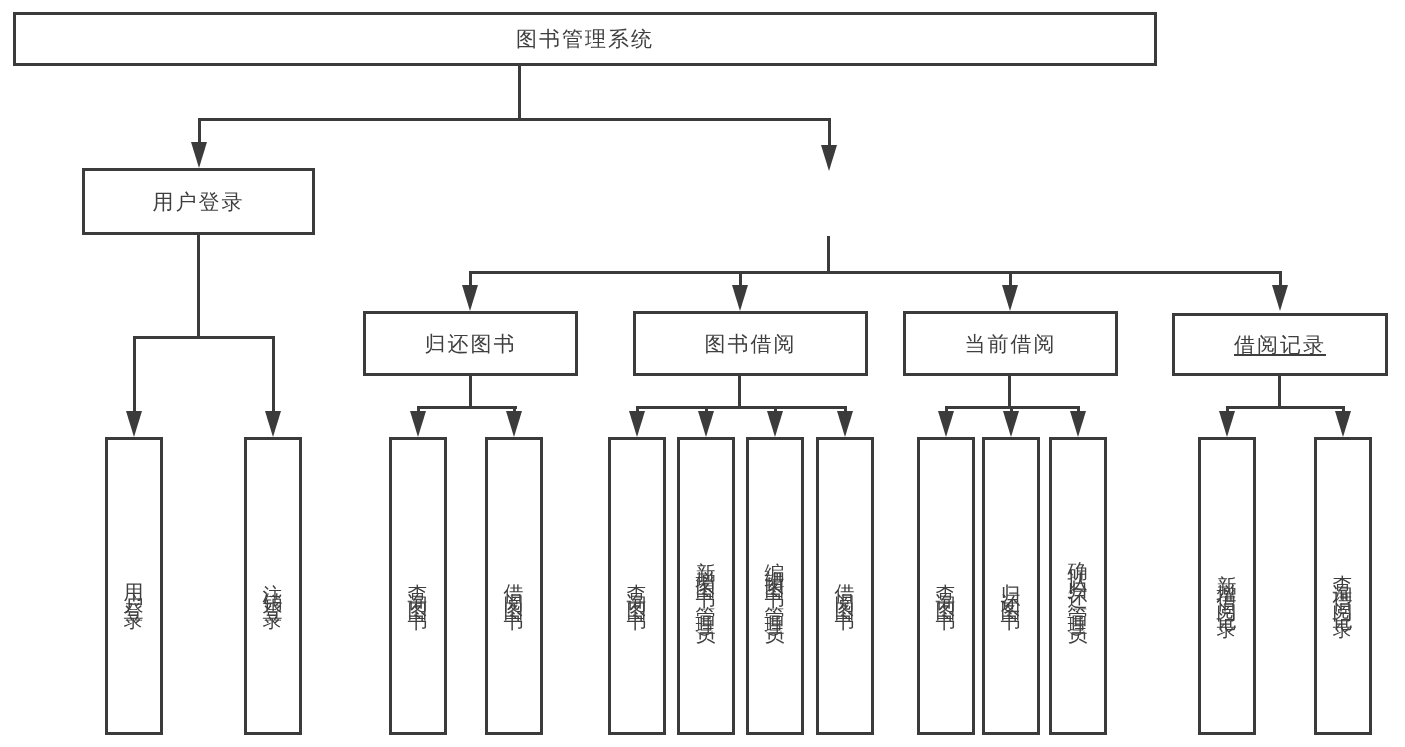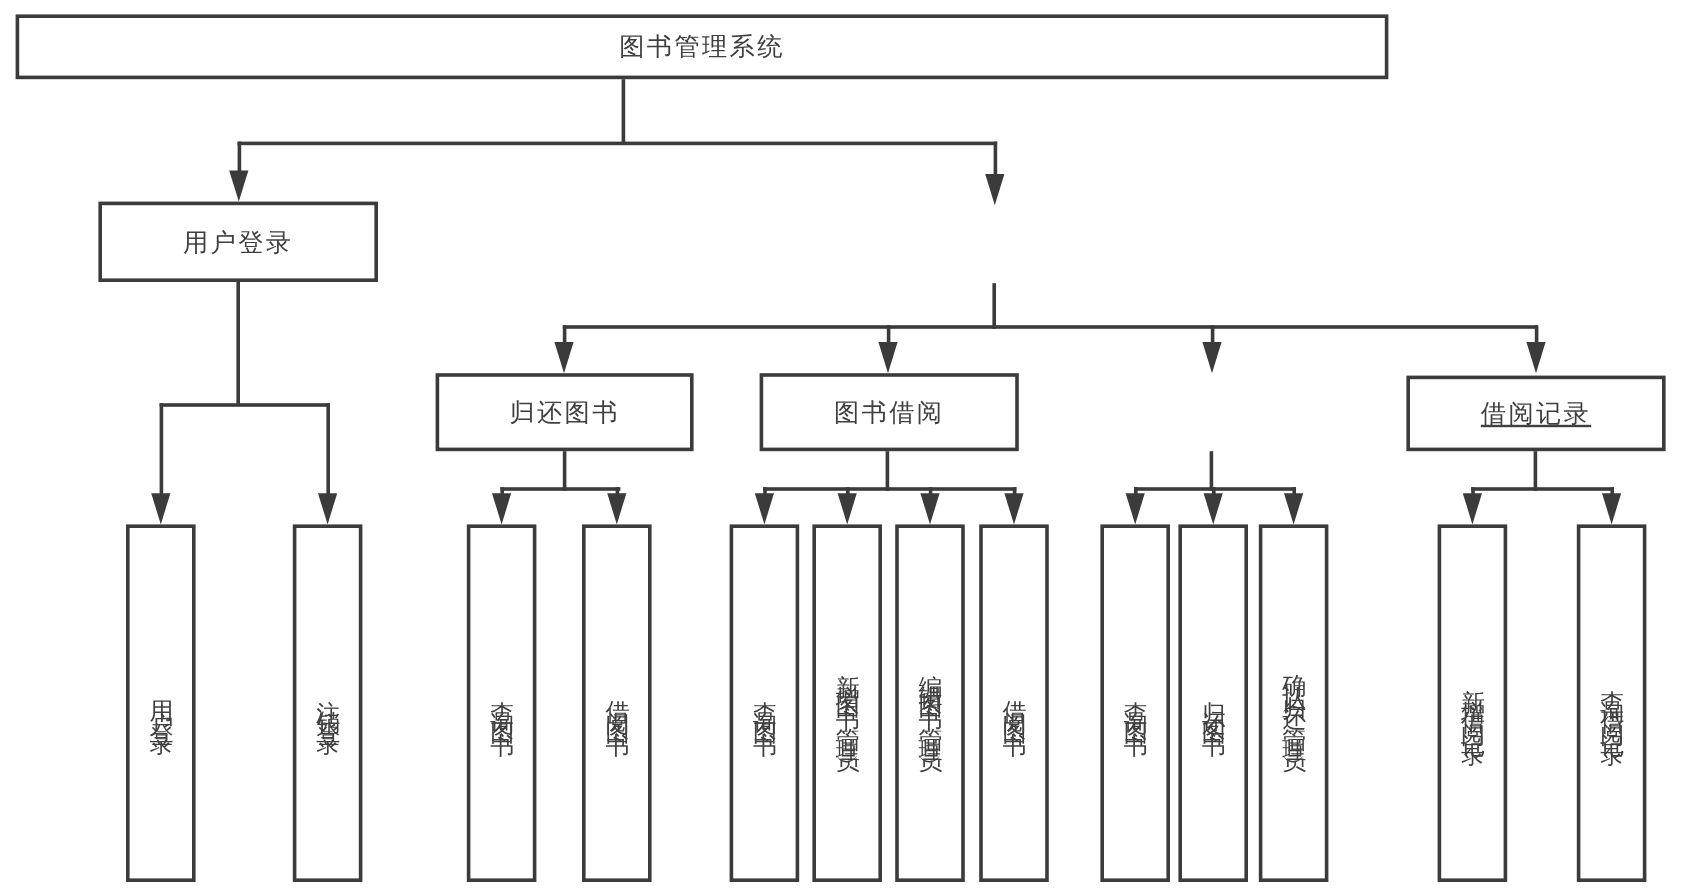--- a/index.html
+++ b/index.html
@@ -94,22 +94,25 @@
   <div class="line v" style="left:739px; top:271px; height:17px;"></div>
   <div class="arrow" style="left:732px; top:285px;"></div>
   <div class="line v" style="left:1009px; top:271px; height:17px;"></div>
   <div class="arrow" style="left:1002px; top:285px;"></div>
   <div class="line v" style="left:1279px; top:271px; height:17px;"></div>
   <div class="arrow" style="left:1272px; top:285px;"></div>
 
   <div class="node h" style="left:363px; top:311px; width:215px; height:65px;">
     <span>归还图书</span>
   </div>
-  <div class="node h" style="left:633px; top:311px; width:216px; height:65px;">
+  <div class="node h" style="left:633px; top:311px; width:235px; height:65px;">
     <span>图书借阅</span>
+  </div>
+  <div class="node h" style="left:903px; top:311px; width:215px; height:65px;">
+    <span>当前借阅</span>
   </div>
   <div class="node h" style="left:1172px; top:313px; width:216px; height:63px;text-decoration:underline;">
     <span>借阅记录</span>
   </div>
 
   <div class="line v" style="left:469px; top:376px; height:33px;"></div>
   <div class="line h" style="left:417px; top:406px; width:100px;"></div>
   <div class="line v" style="left:417px; top:406px; height:9px;"></div>
   <div class="arrow" style="left:410px; top:411px;"></div>
   <div class="line v" style="left:513px; top:406px; height:9px;"></div>

